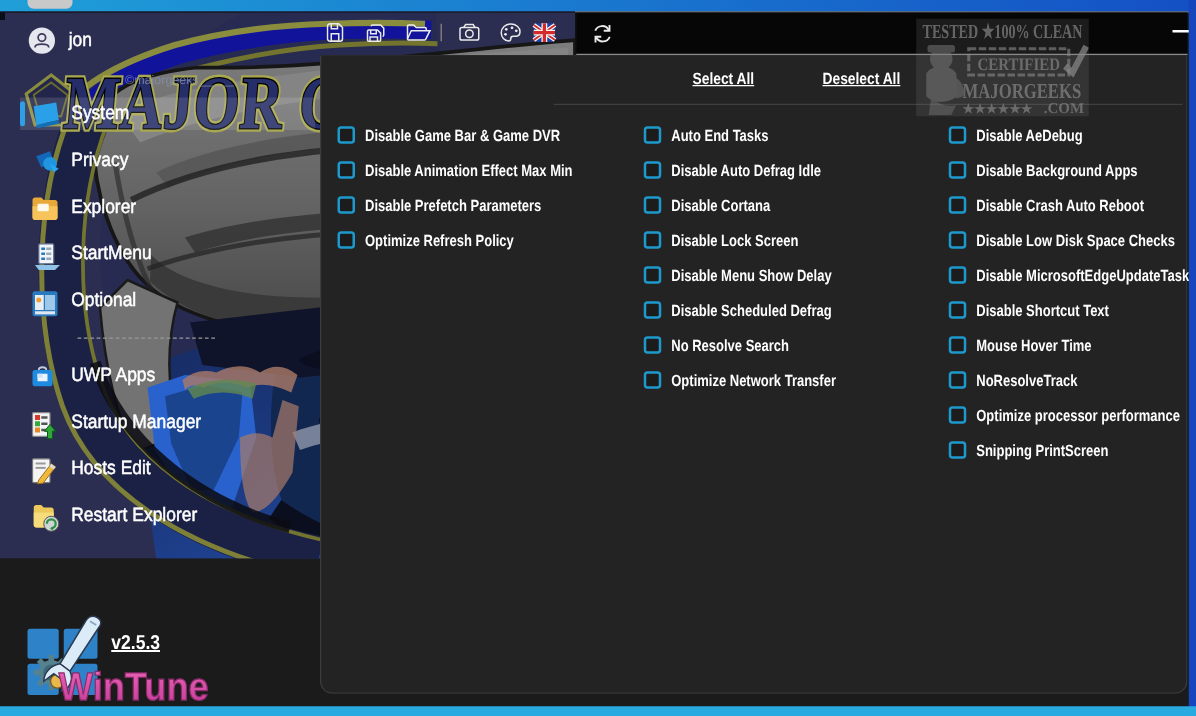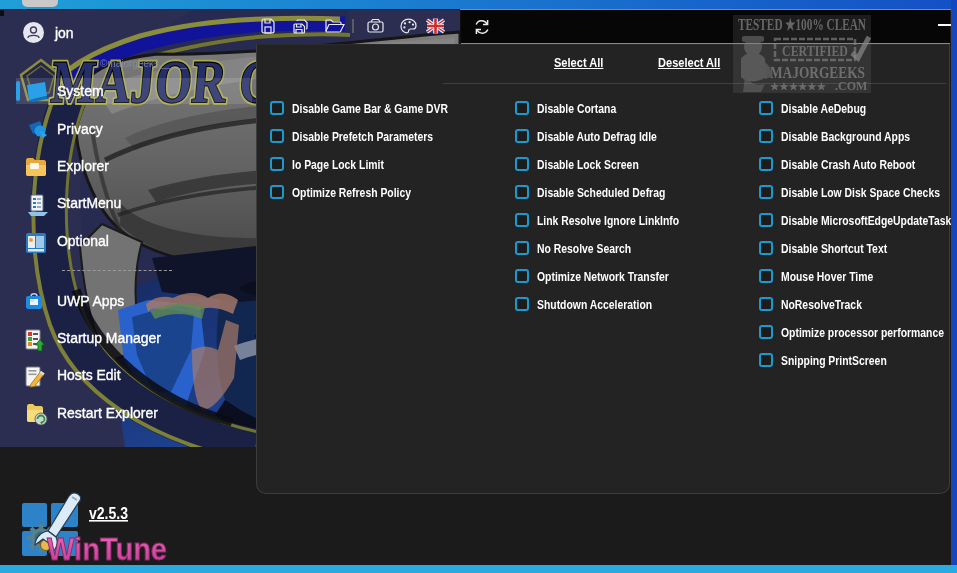--- a/index.html
+++ b/index.html
@@ -78,74 +78,74 @@
 </div>
 
 <div class="abs" style="left:0;top:447px;width:256px;height:118px;background:#1b1b1b;"></div>
 
 <div class="abs" style="left:0;top:9px;width:460px;height:1px;background:#191b33;"></div>
 <div class="abs" style="left:460px;top:9px;width:491px;height:1px;background:#8a8a8a;"></div>
 
 <div class="abs" style="left:461px;top:10px;width:489px;height:34px;background:#060606;border-bottom:1px solid #8a8a8a;box-sizing:border-box;"></div>
 <div class="abs" style="left:460px;top:10px;width:1px;height:33px;background:#101010;"></div>
 
-<div class="abs" style="left:256px;top:44px;width:694px;height:450px;background:#232323;border:1px solid #3c3c3c;border-top-color:#2a2a2a;border-radius:0 0 10px 10px;box-sizing:border-box;">
+<div class="abs" style="left:256px;top:44px;width:694px;height:511px;background:#232323;border:1px solid #3c3c3c;border-top-color:#2a2a2a;border-radius:0 0 10px 10px;box-sizing:border-box;">
   <div class="abs" style="left:297px;top:10px;color:#fff;font-weight:bold;font-size:13px;text-decoration:underline;transform:scaleX(0.85);transform-origin:0 50%;">Select All</div>
   <div class="abs" style="left:401px;top:10px;color:#fff;font-weight:bold;font-size:13px;text-decoration:underline;transform:scaleX(0.85);transform-origin:0 50%;">Deselect All</div>
   <div class="abs" style="left:186px;top:38px;width:503px;height:1px;background:#3f3f3f;"></div>
   <div class="abs" style="left:13px;top:49px;" id="col1">
     <div class="row">
         <span class="cb"></span>
         <b>Disable Game Bar &amp; Game DVR</b>
       </div>
     <div class="row">
         <span class="cb"></span>
+        <b>Disable Animation Effect Max Min</b>
+      </div>
+    <div class="row">
+        <span class="cb"></span>
         <b>Disable Prefetch Parameters</b>
-      </div>
-    <div class="row">
-        <span class="cb"></span>
-        <b>Io Page Lock Limit</b>
       </div>
     <div class="row">
         <span class="cb"></span>
         <b>Optimize Refresh Policy</b>
       </div>
   </div>
   <div class="abs" style="left:258px;top:49px;" id="col2">
     <div class="row">
         <span class="cb"></span>
+        <b>Auto End Tasks</b>
+      </div>
+    <div class="row">
+        <span class="cb"></span>
+        <b>Disable Auto Defrag Idle</b>
+      </div>
+    <div class="row">
+        <span class="cb"></span>
         <b>Disable Cortana</b>
       </div>
     <div class="row">
         <span class="cb"></span>
-        <b>Disable Auto Defrag Idle</b>
-      </div>
-    <div class="row">
-        <span class="cb"></span>
         <b>Disable Lock Screen</b>
       </div>
     <div class="row">
         <span class="cb"></span>
+        <b>Disable Menu Show Delay</b>
+      </div>
+    <div class="row">
+        <span class="cb"></span>
         <b>Disable Scheduled Defrag</b>
       </div>
     <div class="row">
         <span class="cb"></span>
-        <b>Link Resolve Ignore LinkInfo</b>
-      </div>
-    <div class="row">
-        <span class="cb"></span>
         <b>No Resolve Search</b>
       </div>
     <div class="row">
         <span class="cb"></span>
         <b>Optimize Network Transfer</b>
-      </div>
-    <div class="row">
-        <span class="cb"></span>
-        <b>Shutdown Acceleration</b>
       </div>
   </div>
   <div class="abs" style="left:502px;top:49px;" id="col3">
     <div class="row">
         <span class="cb"></span>
         <b>Disable AeDebug</b>
       </div>
     <div class="row">
         <span class="cb"></span>
         <b>Disable Background Apps</b>

